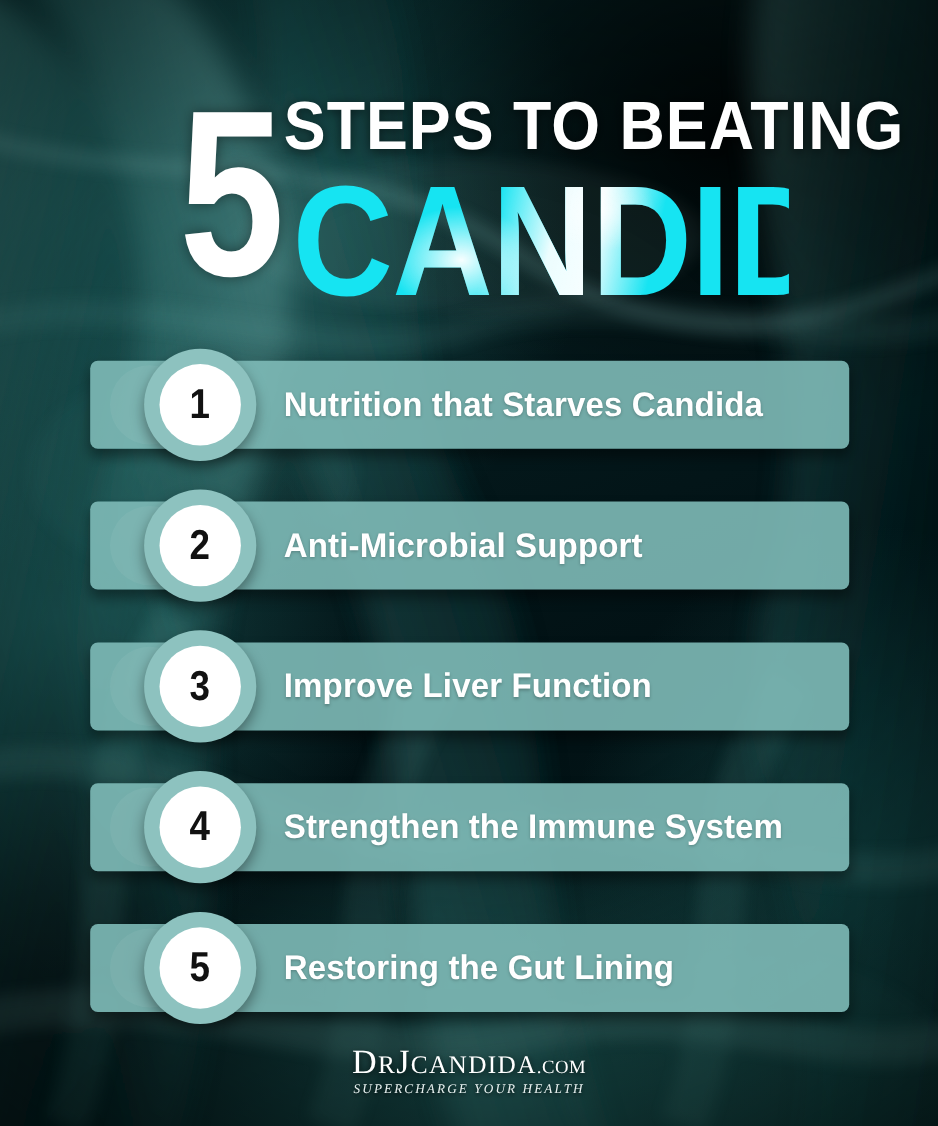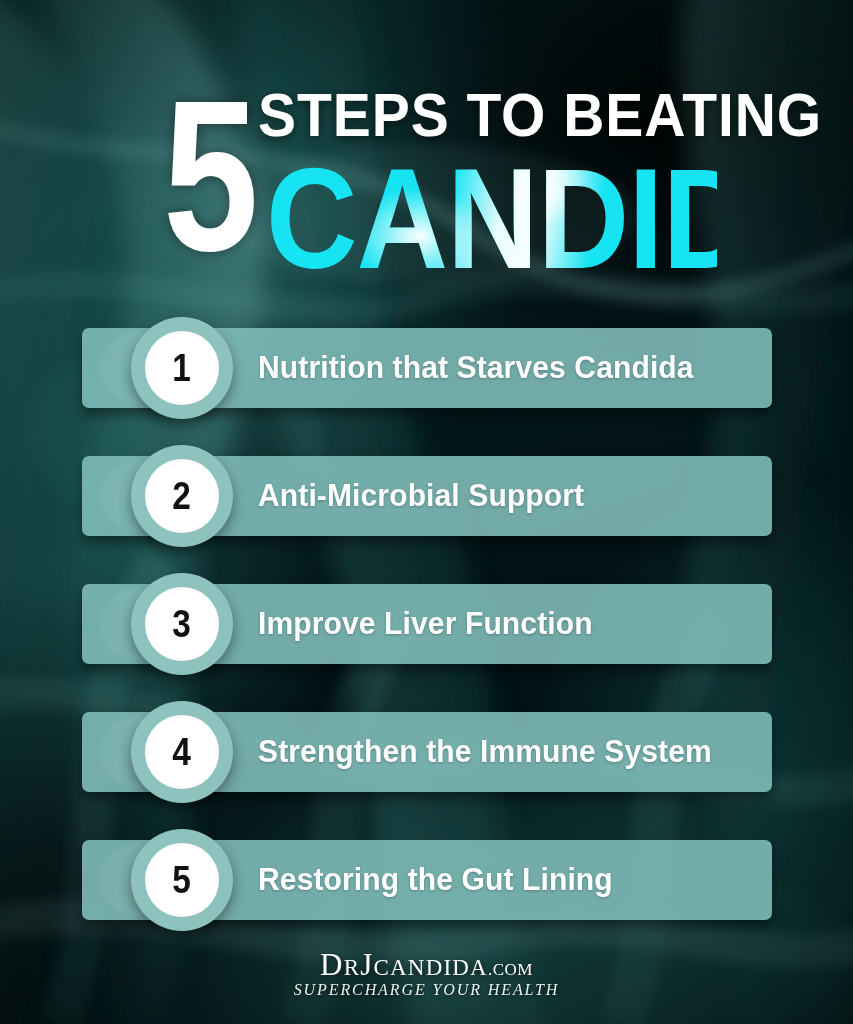--- a/index.html
+++ b/index.html
@@ -196,21 +196,21 @@
     line-height: 32px;
     letter-spacing: 1.2px;
     text-shadow: 0 2px 6px rgba(0,0,0,0.7);
   }
   .brand .cap { font-size: 31px; }
   .brand .sc  { font-size: 23px; }
   .brand .dotcom { font-size: 17px; letter-spacing: 0.5px; }
   .tagline {
     font-family: "Liberation Serif", serif;
     font-style: italic;
-    font-size: 16px;
+    font-size: 12px;
     line-height: 14px;
     letter-spacing: 1.9px;
     color: #e9f2f1;
     margin-top: -3px;
     text-shadow: 0 1px 4px rgba(0,0,0,0.7);
   }
 </style>
 </head>
 <body>
 

